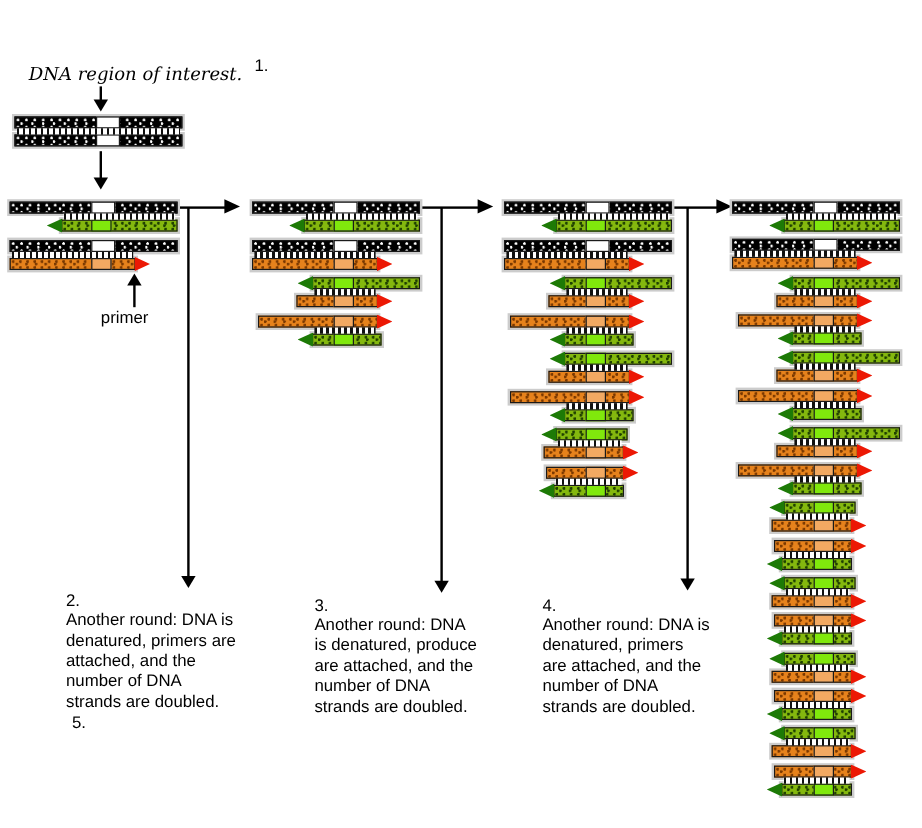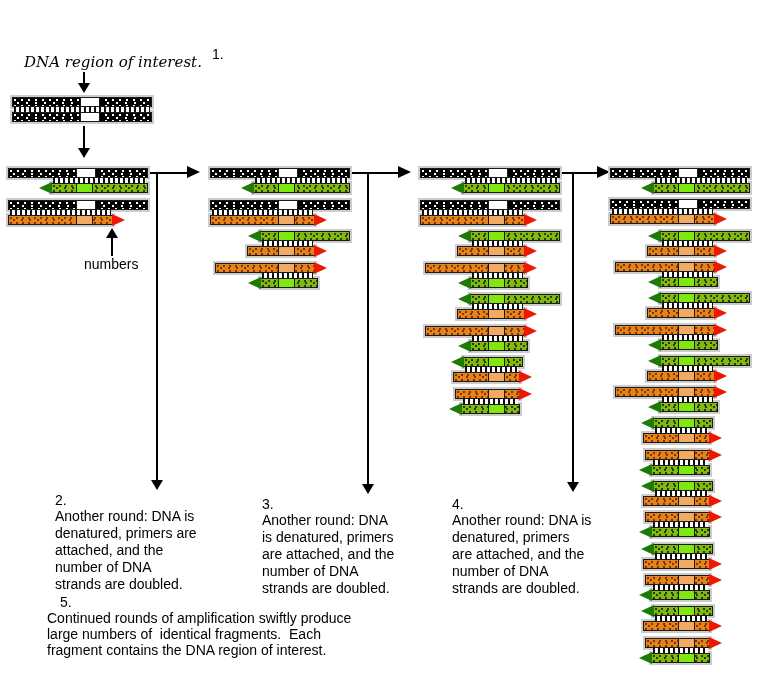--- a/index.html
+++ b/index.html
@@ -61,21 +61,21 @@
   .ahead.r { border-top:6px solid transparent; border-bottom:6px solid transparent; border-left:13px solid #000; }
   .ahead.d { border-left:6px solid transparent; border-right:6px solid transparent; border-top:10px solid #000; }
   .ahead.u { border-left:6px solid transparent; border-right:6px solid transparent; border-bottom:10px solid #000; }
 </style>
 </head>
 <body>
 
 <div id="canvas">
 
   <div class="roi-label">DNA region of interest.</div>
-  <div class="primer-label">numbers</div>
+  <div class="primer-label">primer</div>
 
   <div id="dna-layer">
       <div class="duplex" style="left: 12px; top: 97px;">
         <div class="strand k" style="left: 0px; width: 140px; top: 0px;">
           <div class="kgap" style="left: 67px;"></div>
         </div>
         <div class="teeth" style="left: 2px; width: 136px; top: 10px;"></div>
         <div class="strand k" style="left: 0px; width: 140px; top: 15px;">
           <div class="kgap" style="left: 67px;"></div>
         </div>
@@ -431,32 +431,29 @@
     <span class="num">2.</span>
     <div class="body">Another round: DNA is
 denatured, primers are
 attached, and the
 number of DNA
 strands are doubled.</div>
   </div>
   <div class="step" id="s3">
     <span class="num">3.</span>
     <div class="body">Another round: DNA
-is denatured, primers
+is denatured, produce
 are attached, and the
 number of DNA
 strands are doubled.</div>
   </div>
   <div class="step" id="s4">
     <span class="num">4.</span>
     <div class="body">Another round: DNA is
 denatured, primers
 are attached, and the
 number of DNA
 strands are doubled.</div>
   </div>
   <div class="step" id="s5">
     <span class="num">5.</span>
-    <div class="body">Continued rounds of amplification swiftly produce
-large numbers of  identical fragments.  Each
-fragment contains the DNA region of interest.</div>
   </div>
 </div>
 
 </body></html>

